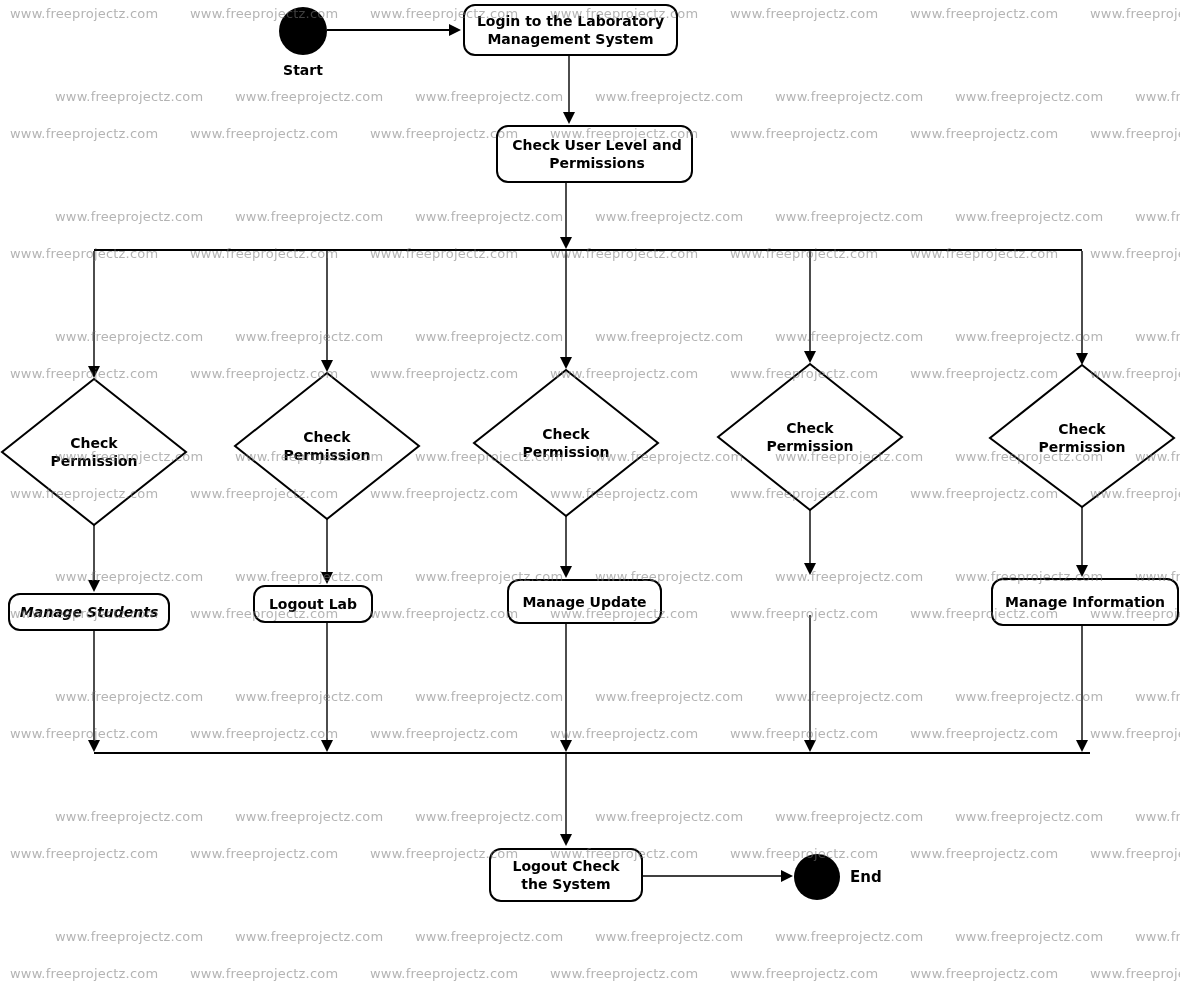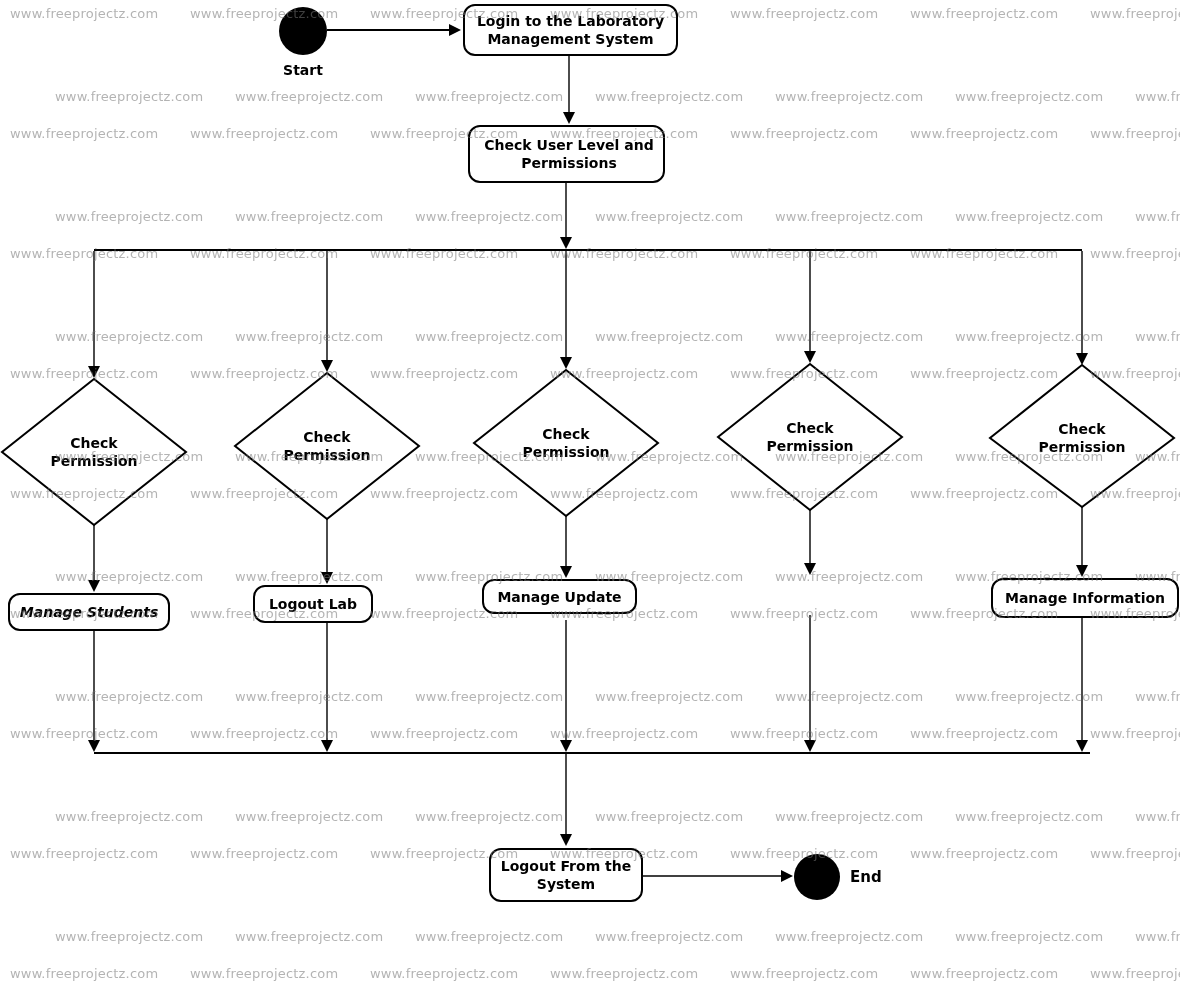--- a/index.html
+++ b/index.html
@@ -96,26 +96,26 @@
     <g fill="#ffffff" stroke="#000" stroke-width="2">
       <polygon points="94,379 186,452 94,525 2,452"></polygon>
       <polygon points="327,373 419,446 327,519 235,446"></polygon>
       <polygon points="566,370 658,443 566,516 474,443"></polygon>
       <polygon points="810,364 902,437 810,510 718,437"></polygon>
       <polygon points="1082,365 1174,438 1082,507 990,438"></polygon>
     </g>
   </svg>
 
   <div class="node" style="left:463px; top:4px; width:215px; height:52px;">Login to the Laboratory Management System</div>
-  <div class="node" style="left:468px; top:125px; width:197px; height:58px;padding-left:11px;">Check User Level and Permissions</div>
+  <div class="node" style="left:496px; top:125px; width:197px; height:58px;padding-left:11px;">Check User Level and Permissions</div>
   <div class="node" style="left:8px;   top:593px; width:162px; height:38px;font-style:italic;">Manage Students</div>
   <div class="node" style="left:253px; top:585px; width:120px; height:38px;">Logout Lab</div>
-  <div class="node" style="left:482px; top:579px; width:155px; height:35px;">Manage Update</div>
-  <div class="node" style="left:991px; top:578px; width:188px; height:40px;text-align:center;">Manage Information</div>
-  <div class="node" style="left:489px; top:848px; width:154px; height:54px;">Logout From the System</div>
+  <div class="node" style="left:507px; top:579px; width:155px; height:45px;">Manage Update</div>
+  <div class="node" style="left:991px; top:578px; width:188px; height:48px;text-align:center;">Manage Information</div>
+  <div class="node" style="left:489px; top:848px; width:154px; height:54px;">Logout Check the System</div>
 
   <div class="freelabel diamond-label" style="left:29px;   top:430px;">Check Permission</div>
   <div class="freelabel diamond-label" style="left:262px;  top:424px;">Check Permission</div>
   <div class="freelabel diamond-label" style="left:501px;  top:421px;">Check Permission</div>
   <div class="freelabel diamond-label" style="left:745px;  top:415px;">Check Permission</div>
   <div class="freelabel diamond-label" style="left:1017px; top:416px;">Check Permission</div>
 
   <div class="freelabel" style="left:273px; top:61px; width:60px; height:18px;">Start</div>
   <div class="freelabel" style="left:850px; top:868px; width:60px; height:18px; justify-content:flex-start; font-size:15px;">End</div>
 

